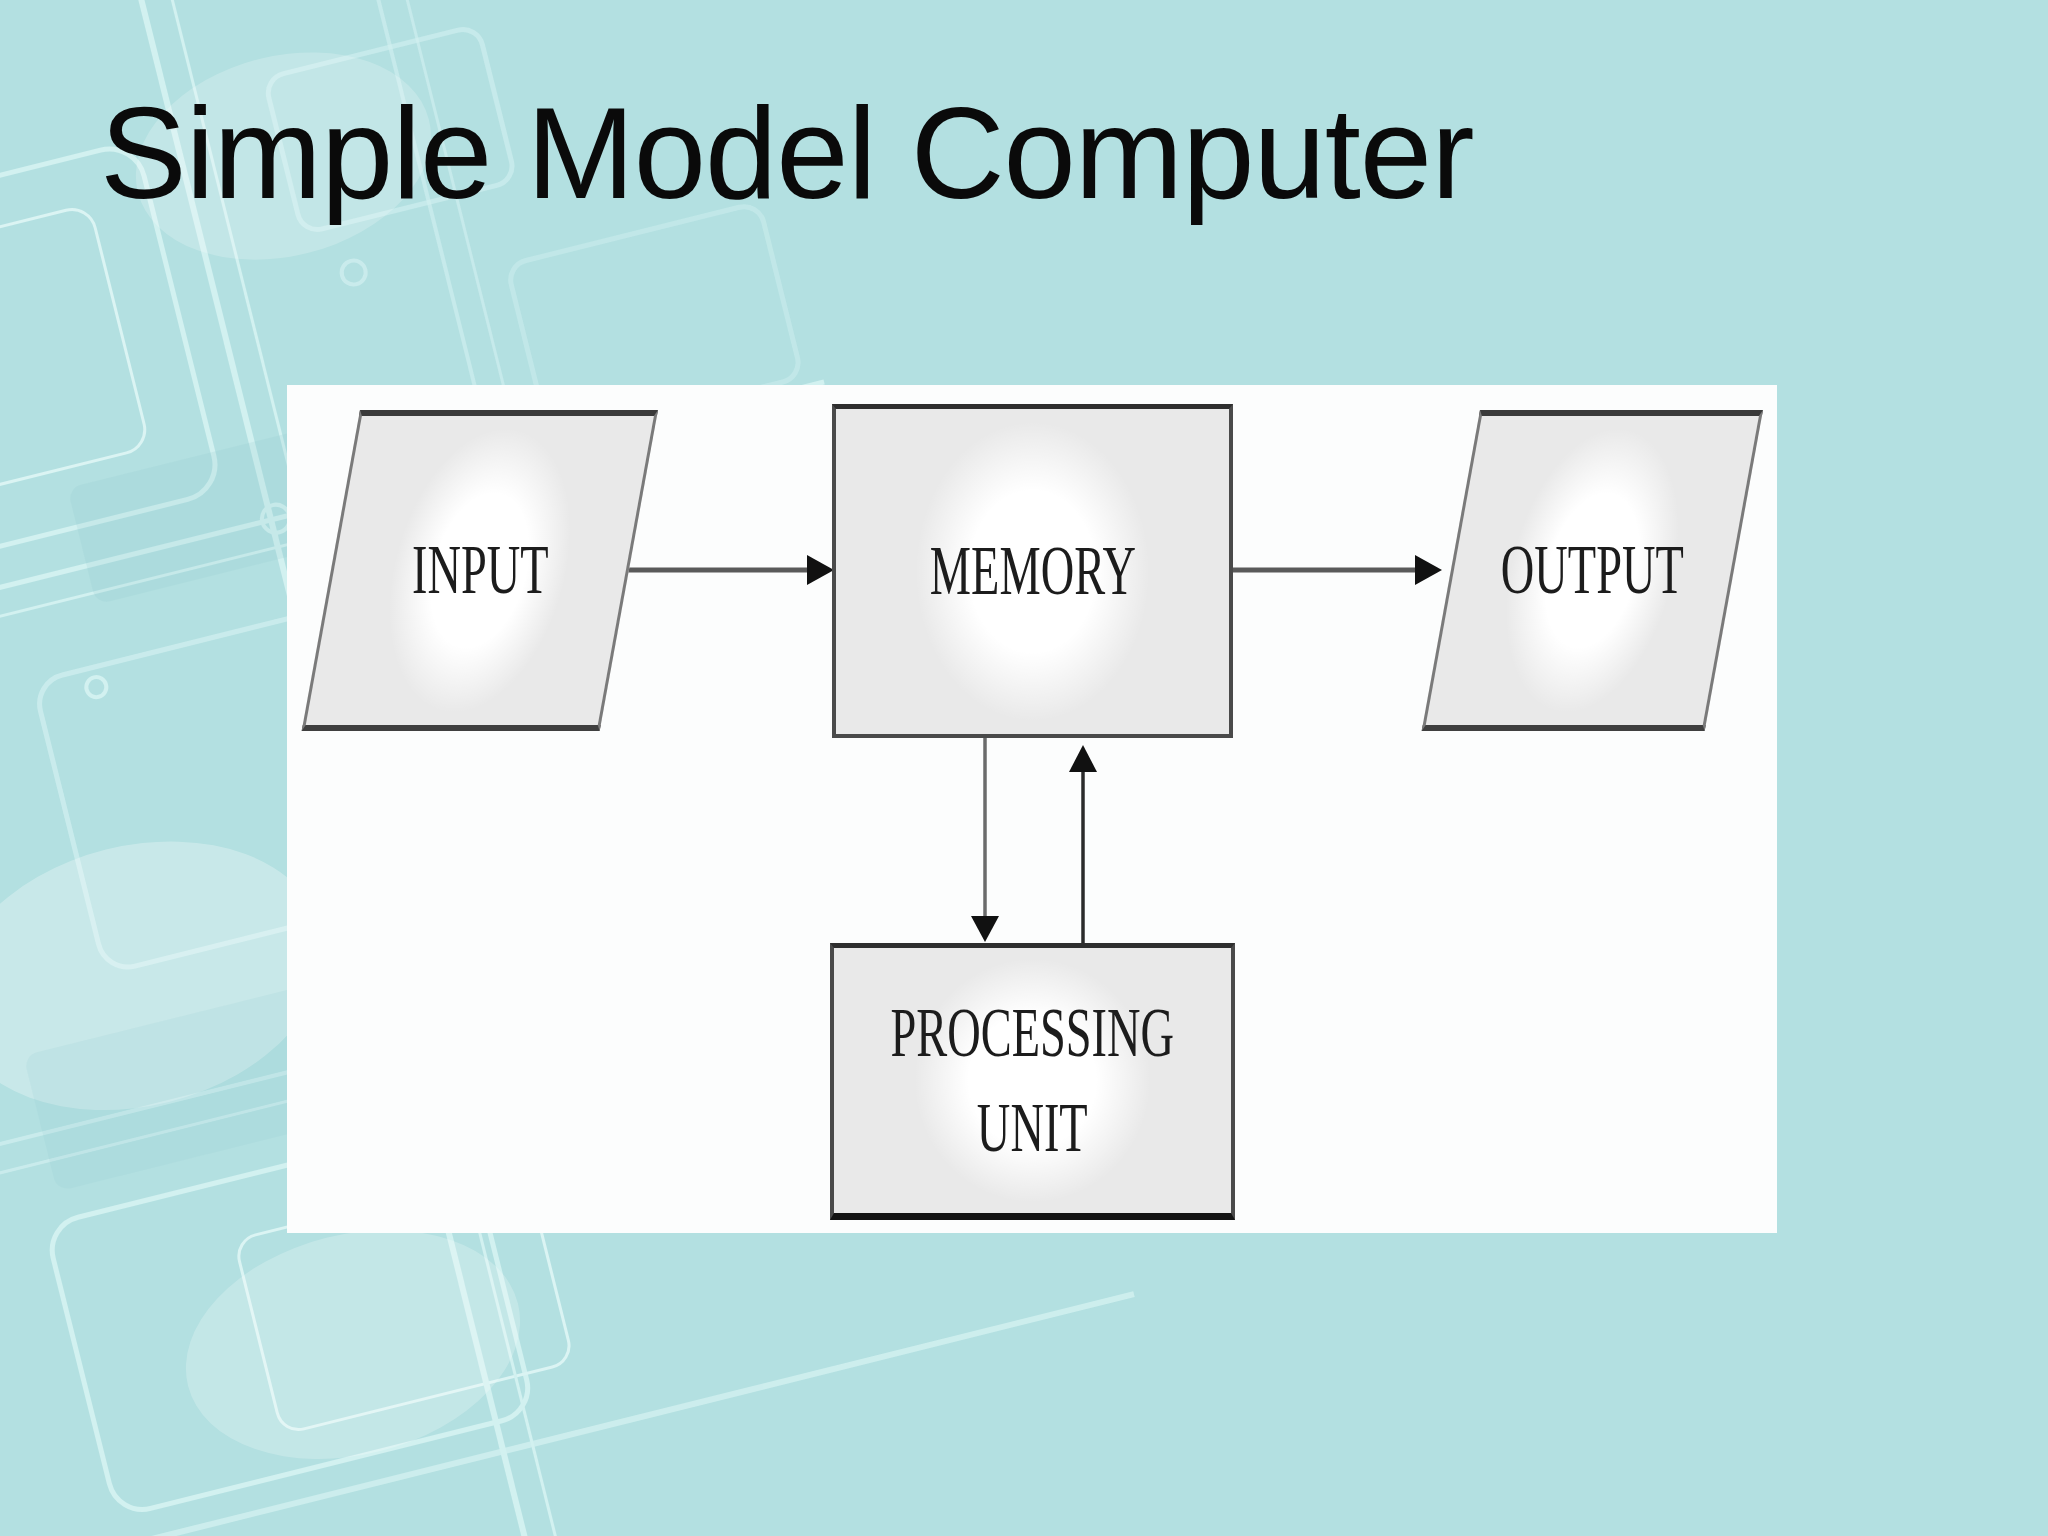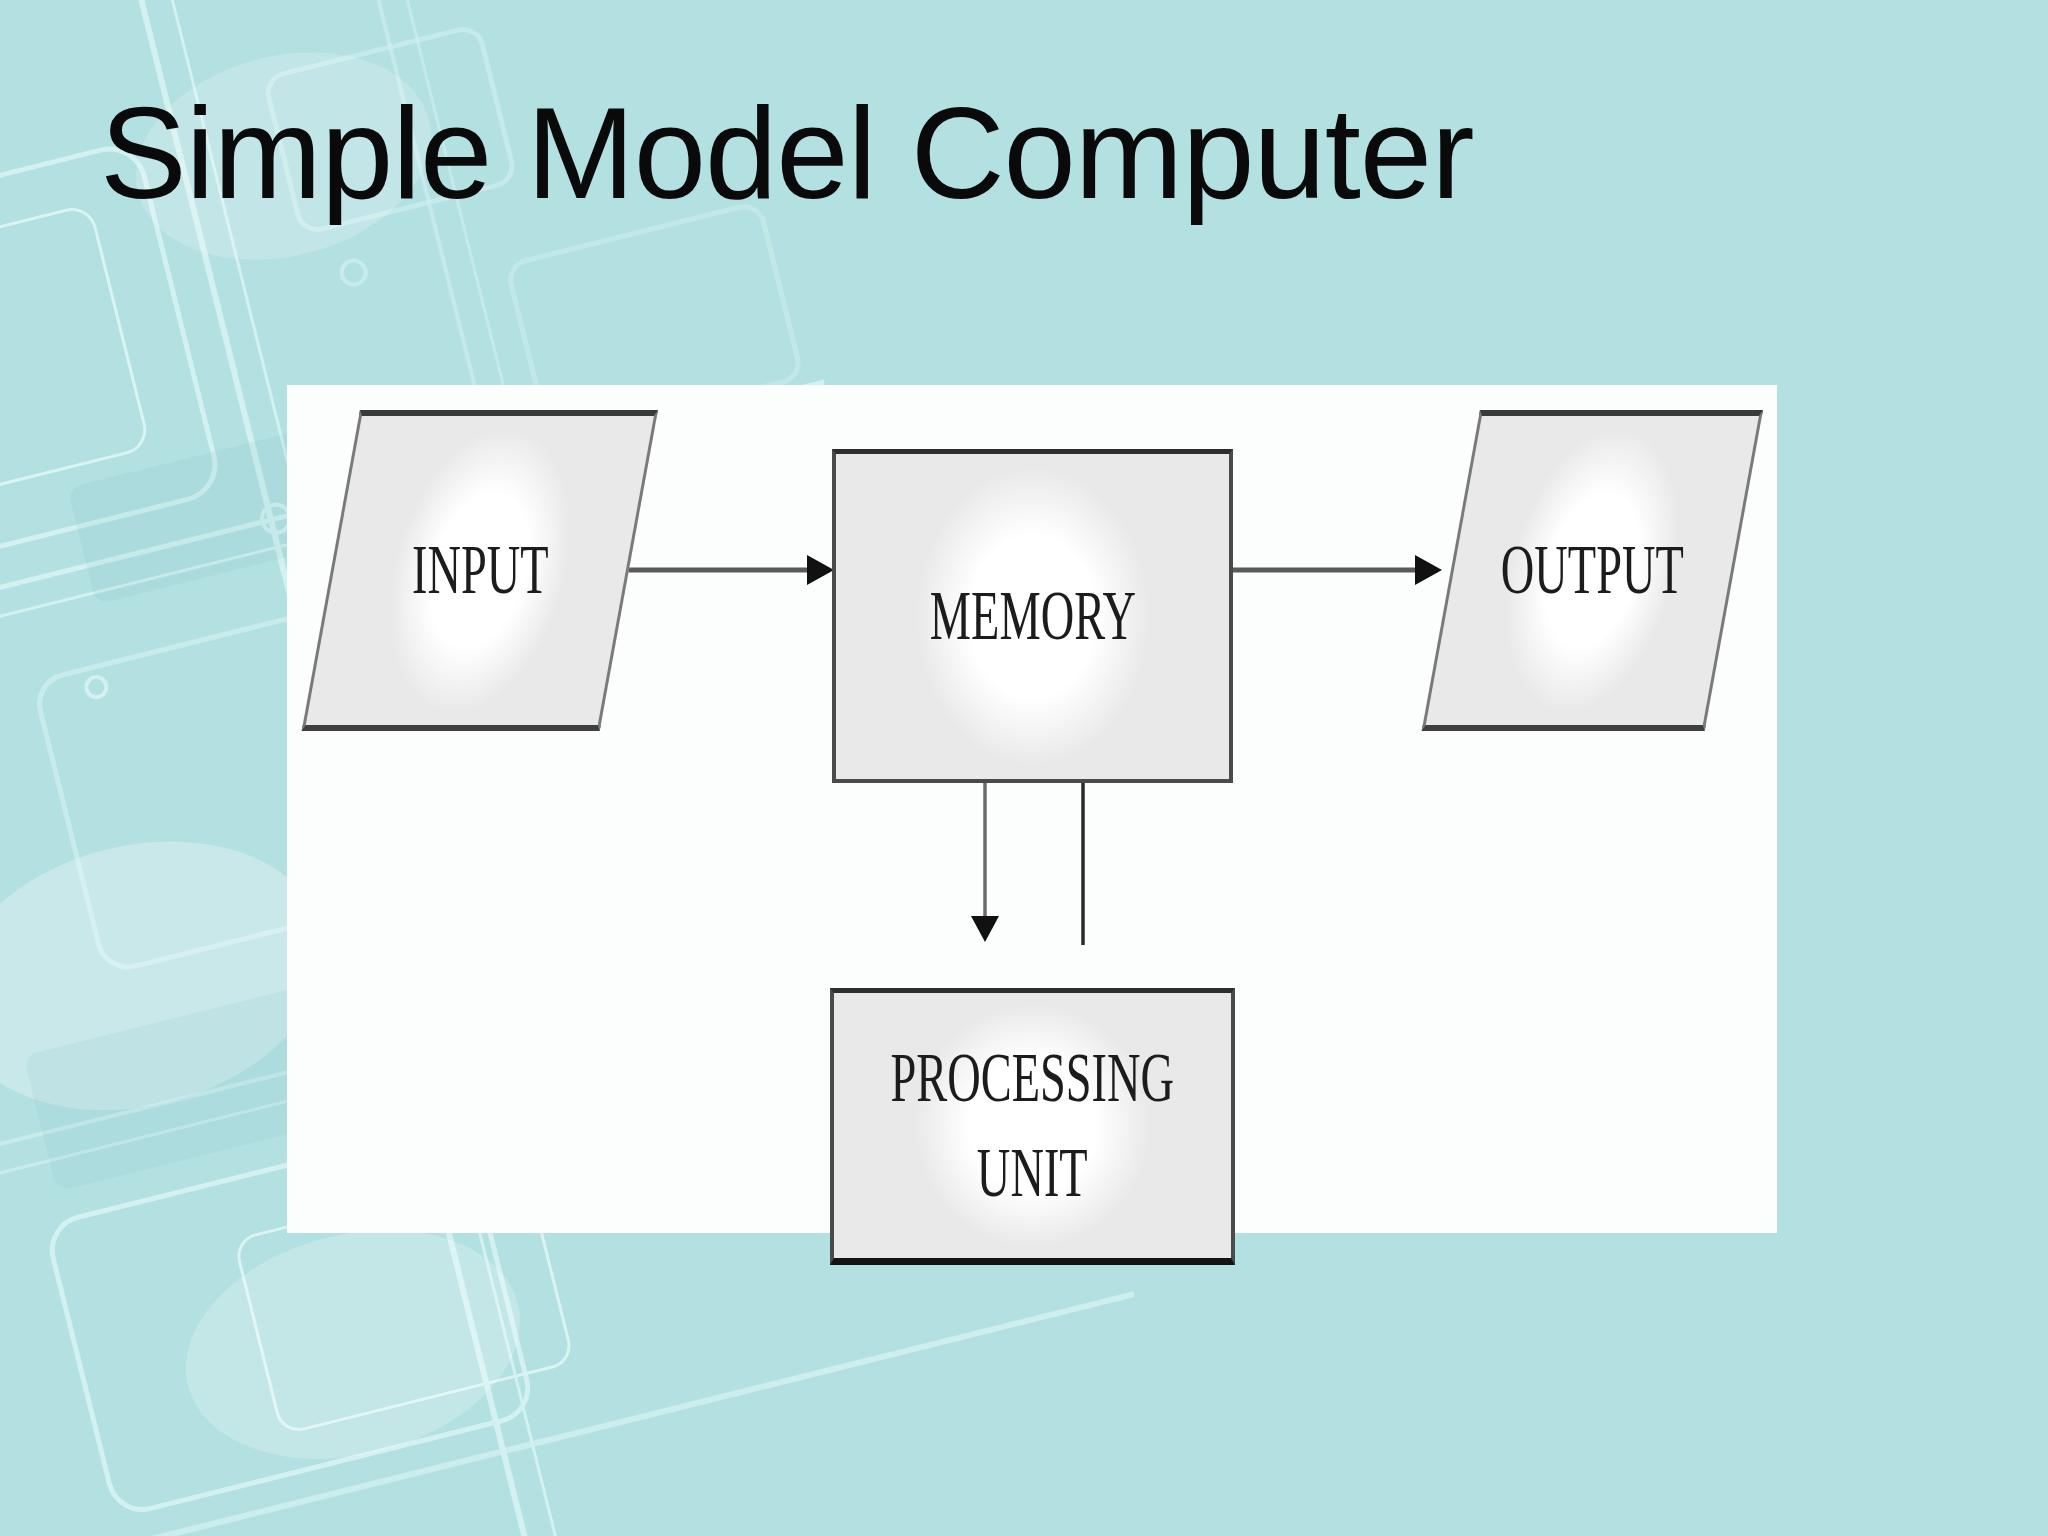--- a/index.html
+++ b/index.html
@@ -27,21 +27,21 @@
   
   .node{
     position:absolute;box-sizing:border-box;
     display:flex;align-items:center;justify-content:center;
     background:
       radial-gradient(31% 48% at 50% 50%, #ffffff 52%, rgba(255,255,255,0) 96%),
       #e9e9e9;
     color:#1c1c1c;
   }
   .rect-node{
-    border:4px solid #4a4a4a;border-top-color:#2e2e2e;border-top-width:5px;margin-top:45px;
+    border:4px solid #4a4a4a;border-top-color:#2e2e2e;border-top-width:5px;
   }
   #node-processing-unit{border-bottom:7px solid #141414;}
   .para-node{
     border-top:6px solid #3a3a3a;border-bottom:6px solid #3f3f3f;
     border-left:3px solid #7a7a7a;border-right:3px solid #7a7a7a;
     transform:skewX(-10.3deg);transform-origin:top left;
   }
   .node-label{
     font-family:"Liberation Serif",serif;
     font-size:58px;line-height:1.35;

